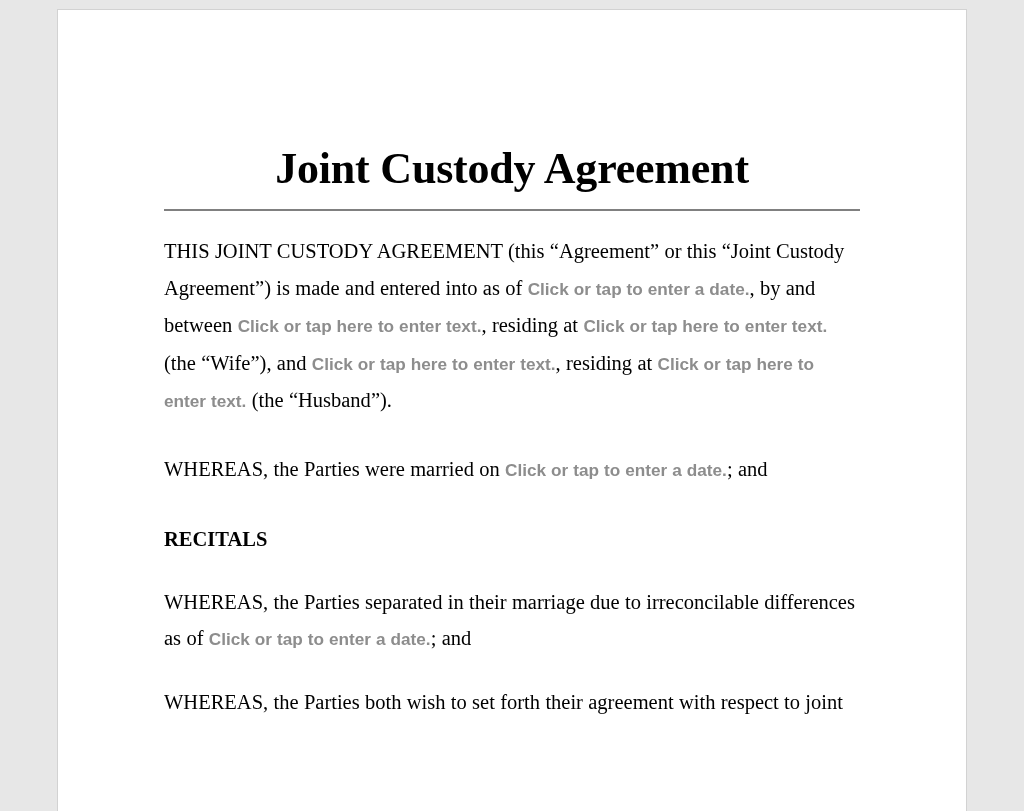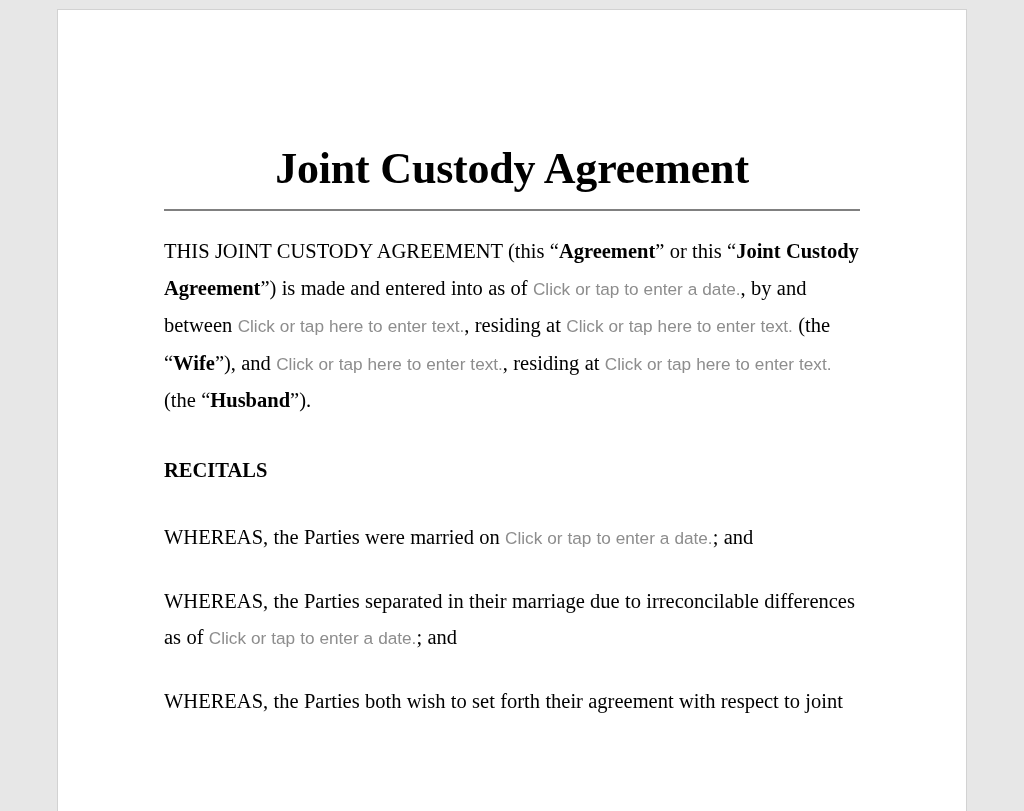--- a/index.html
+++ b/index.html
@@ -68,45 +68,45 @@
 
   .para.whereas-first {
     padding-top: 31px;
   }
 
   .para.whereas {
     padding-top: 26px;
   }
 
   b, .b {
-    font-weight: bold;
+    font-weight: normal;
   }
 
   .ph {
     font-family: "Liberation Sans", sans-serif;
     font-size: 17.2px;
     color: #8d8d8d;
-    font-weight: normal;
+    font-weight: bold;
   }
 </style>
 </head>
 <body>
 
 <div class="page">
   <div class="page-body">
 
     <h1 class="doc-title">Joint Custody Agreement</h1>
 
     <hr class="title-rule">
 
     <p class="para"><span>THIS JOINT CUSTODY AGREEMENT (this “</span><b>Agreement</b><span>” or this “</span><b>Joint Custody Agreement</b><span>”) is made and entered into as of </span><span class="ph">Click or tap to enter a date.</span><span>, by and between </span><span class="ph">Click or tap here to enter text.</span><span>, residing at </span><span class="ph">Click or tap here to enter text.</span><span> (the “</span><b>Wife</b><span>”), and </span><span class="ph">Click or tap here to enter text.</span><span>, residing at </span><span class="ph">Click or tap here to enter text.</span><span> (the “</span><b>Husband</b><span>”).</span></p>
 
+    <p class="para whereas-first"><span>WHEREAS, the Parties were married on </span><span class="ph">Click or tap to enter a date.</span><span>; and</span></p>
+
     <p class="para recitals">RECITALS</p>
-
-    <p class="para whereas-first"><span>WHEREAS, the Parties were married on </span><span class="ph">Click or tap to enter a date.</span><span>; and</span></p>
 
 
     <p class="para whereas"><span>WHEREAS, the Parties separated in their marriage due to irreconcilable differences as of </span><span class="ph">Click or tap to enter a date.</span><span>; and</span></p>
 
     <p class="para whereas"><span>WHEREAS, the Parties both wish to set forth their agreement with respect to joint</span></p>
 
   </div>
 </div>
 
 </body></html>

